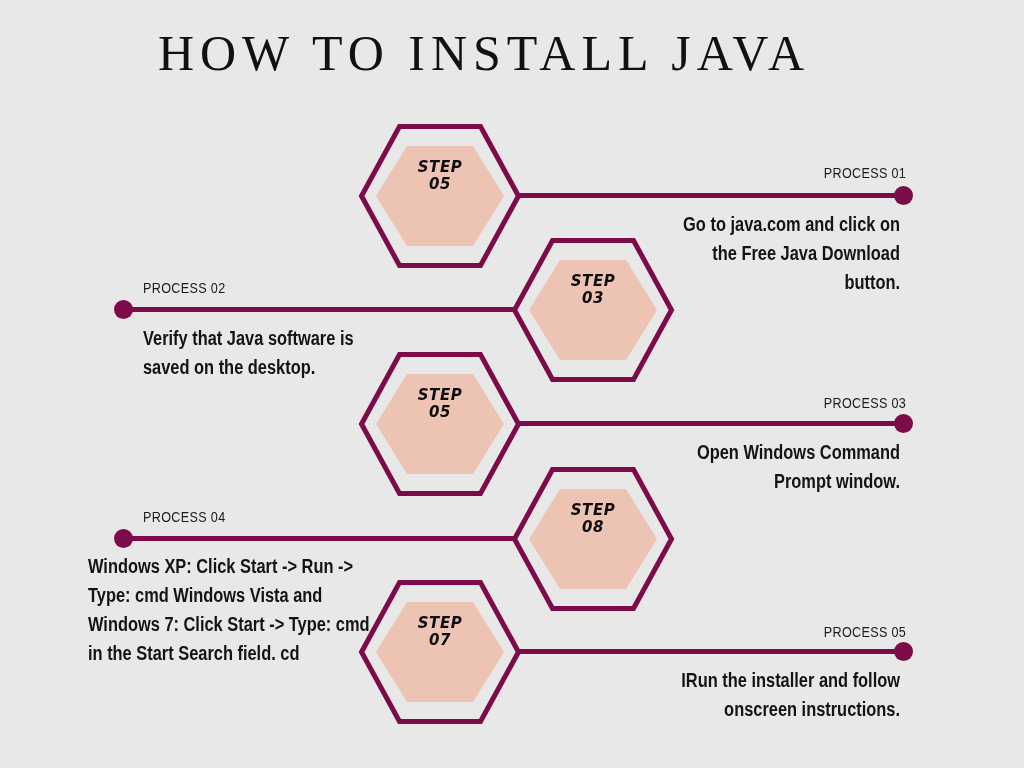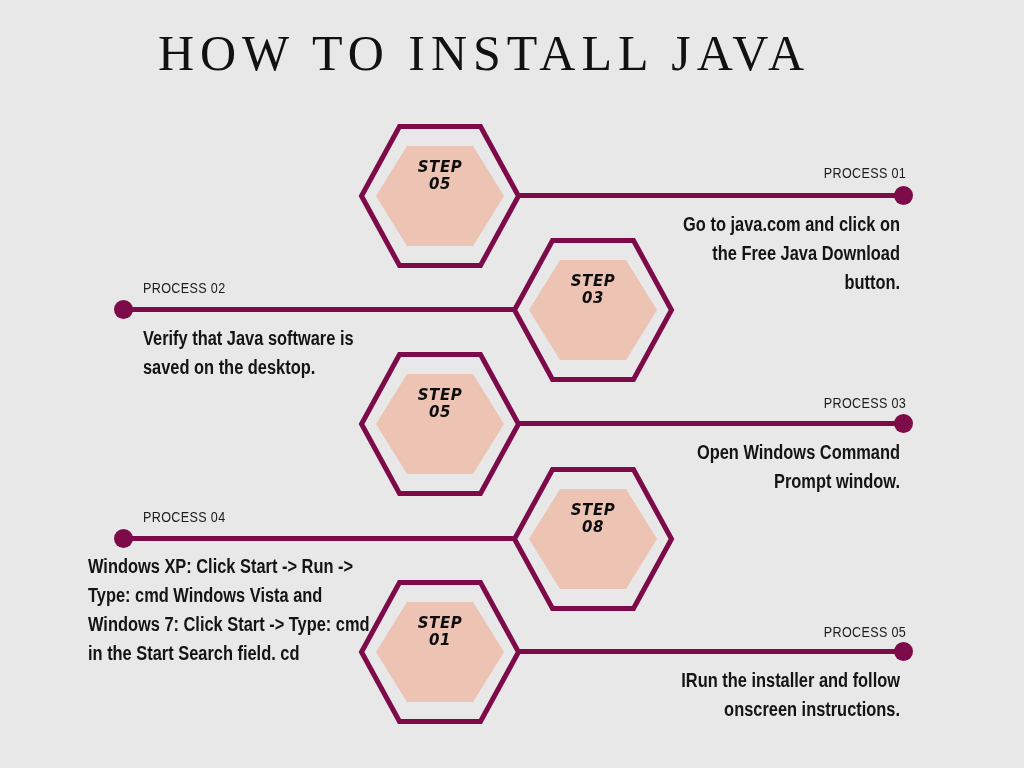--- a/index.html
+++ b/index.html
@@ -189,20 +189,20 @@
   <div class="connector-line" style="left:519px; top:649px; width:385px;"></div>
   <div class="connector-dot" style="left:894px; top:642px;"></div>
 
   <div class="hex" style="left:359px; top:580px;">
     <svg viewBox="0 0 162 144">
       <polygon points="40.5,2.5 121.5,2.5 159.5,72 121.5,141.5 40.5,141.5 2.5,72" fill="none" stroke="#7d0b4a" stroke-width="5"></polygon>
       <polygon points="48,22 114,22 145,72 114,122 48,122 17,72" fill="#edc3b4"></polygon>
     </svg>
     <div class="hex-label">
       <span class="step-word">STEP</span>
-      <span class="step-num">01</span>
+      <span class="step-num">07</span>
     </div>
   </div>
 
   <div class="process-label right" style="right:118px; top:623px;">PROCESS 05</div>
   <div class="process-body right" style="right:124px; top:666px; width:270px;">IRun the installer and follow onscreen instructions.</div>
 
 </div>
 
 </body></html>

